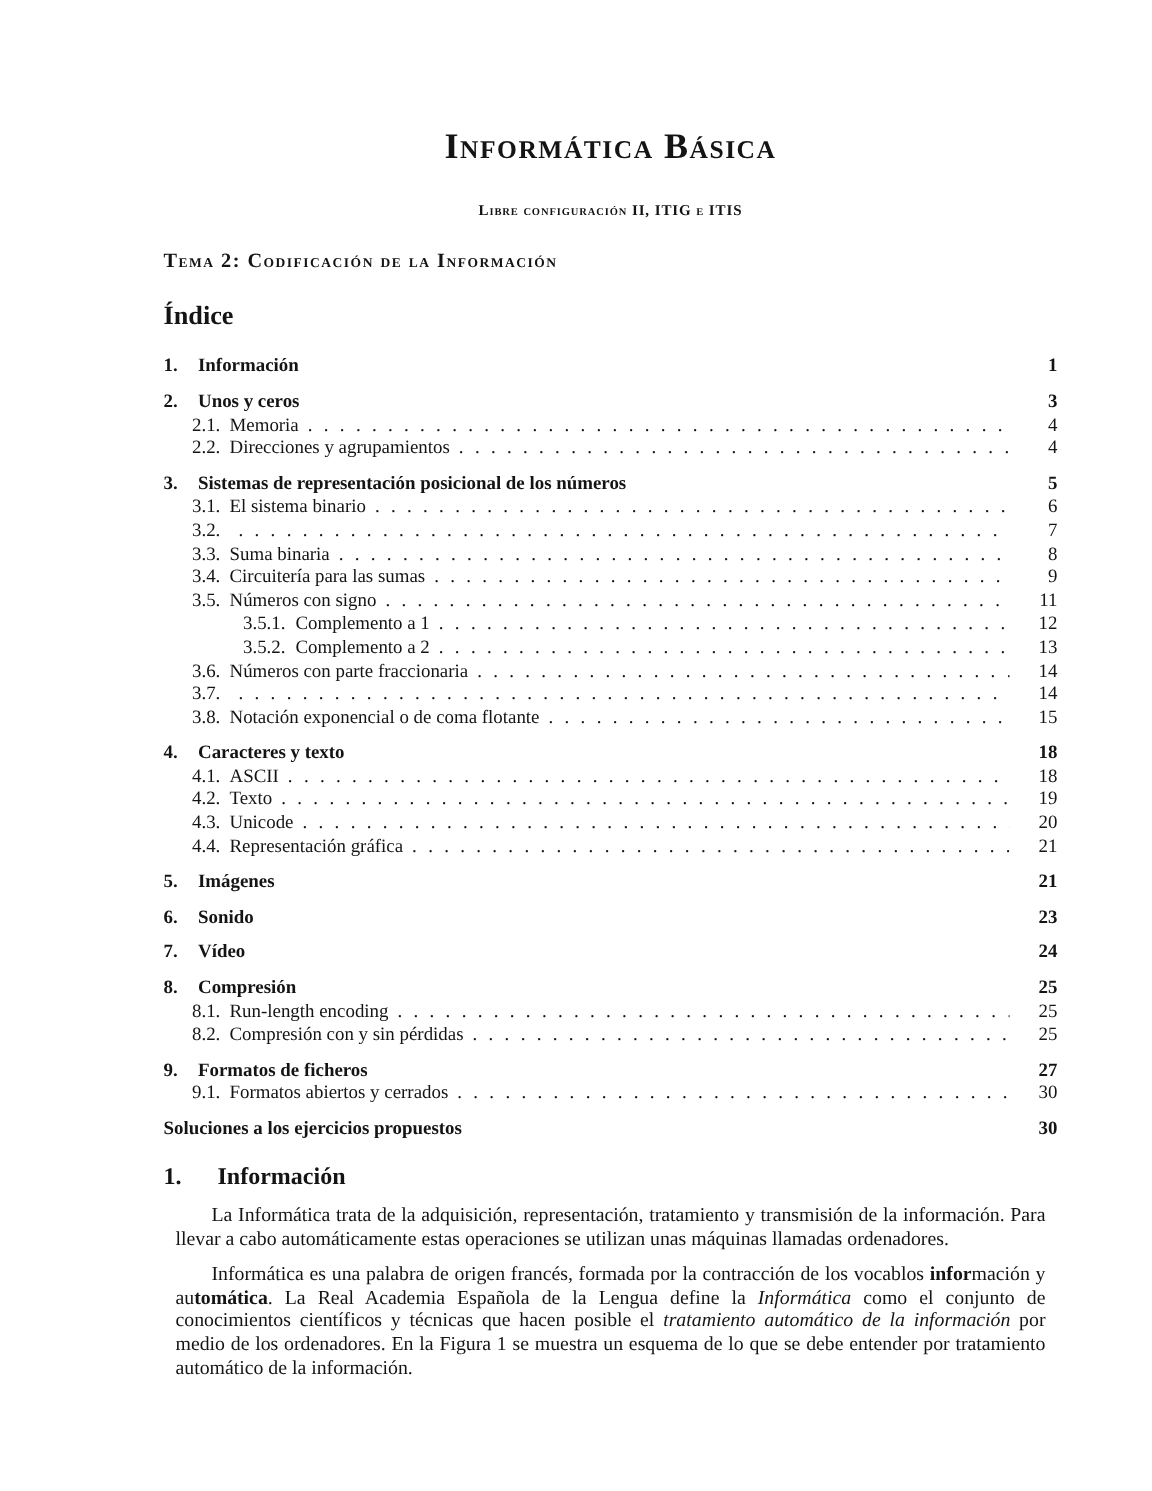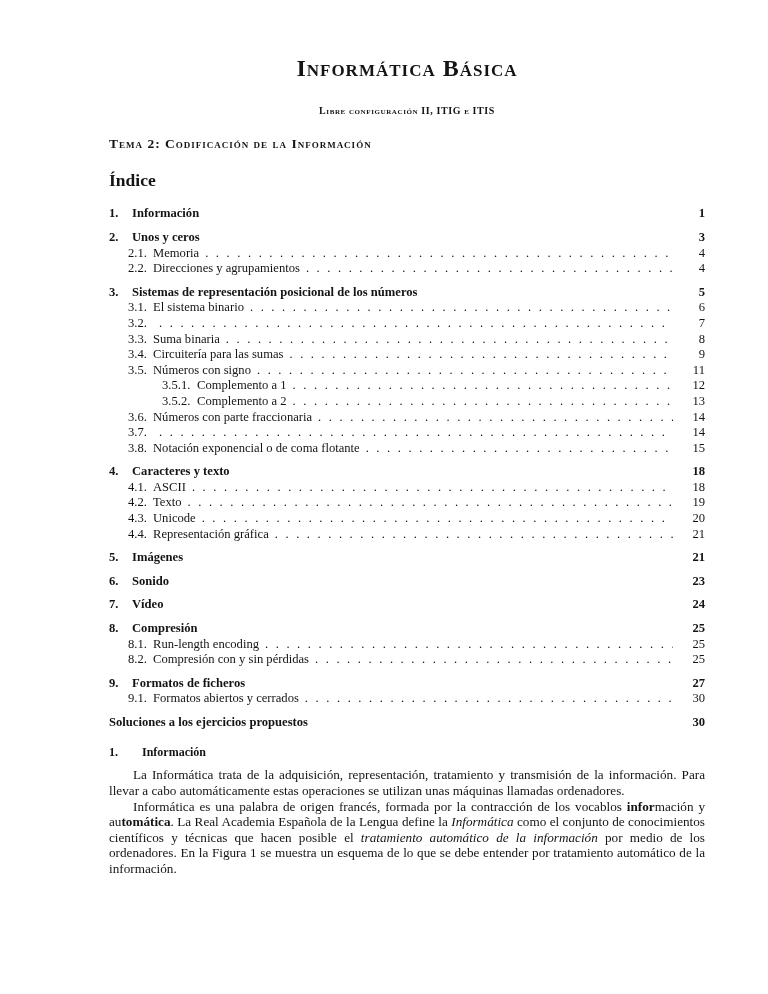--- a/index.html
+++ b/index.html
@@ -11,21 +11,21 @@
     width: 768px;
     height: 994px;
     overflow: hidden;
     font-family: "Liberation Serif", "DejaVu Serif", serif;
     color: #141414;
   }
   .page {
     box-sizing: border-box;
     width: 768px;
     height: 994px;
-    padding: 55px 63px 0 109px;
+    padding: 85px 63px 0 109px;
     background: #ffffff;
   }
   
   .doc-title {
     margin: 0;
     text-align: center;
     font-size: 24px;
     font-weight: bold;
     font-variant: small-caps;
     letter-spacing: 1px;
@@ -83,32 +83,32 @@
     letter-spacing: 2.2px;
   }
   .toc-page {
     flex: none;
     width: 28px;
     text-align: right;
   }
   
   .sec-heading {
     margin: 15px 0 8px 0;
-    font-size: 12px;
+    font-size: 16px;
     font-weight: bold;
     line-height: 1.15;
   }
   .sec-num { margin-right: 24px; }
   .body-text {
     font-size: 13.2px;
     line-height: 15.6px;
     text-align: justify;
   }
   .body-par {
-    margin: 0;
+    margin: 8px;
     text-indent: 24px;
   }
   .seg-normal { font-weight: normal; font-style: normal; }
   .seg-bold   { font-weight: bold; }
   .seg-italic { font-style: italic; }
 </style>
 </head>
 <body>
 
 <div class="page">

